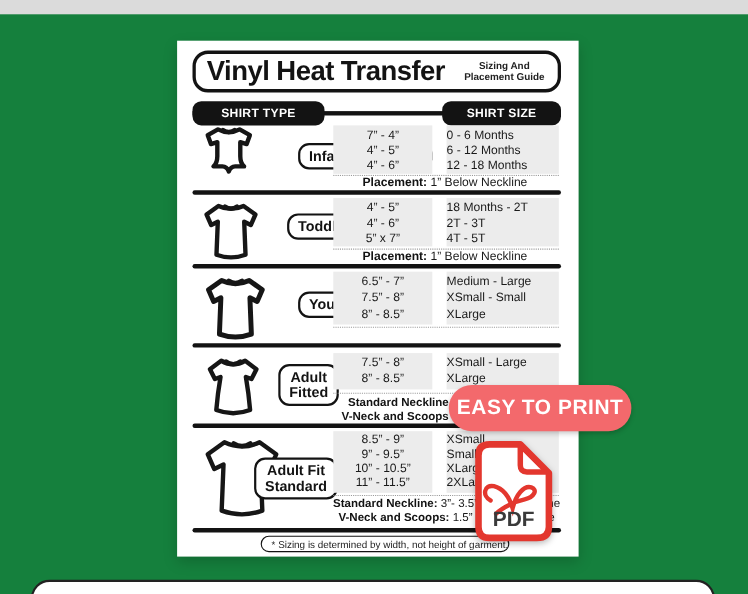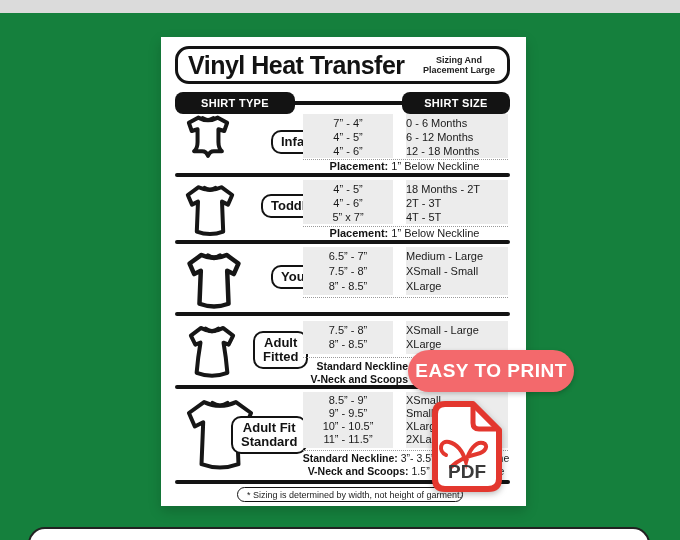--- a/index.html
+++ b/index.html
@@ -74,21 +74,21 @@
 
 <div class="page">
   <div class="top-band"></div>
 
   <div class="card">
 
     <div class="title-box">
       <div class="title">Vinyl Heat Transfer</div>
       <div class="subtitle">
         <div>Sizing And</div>
-        <div>Placement Large</div>
+        <div>Placement Guide</div>
       </div>
     </div>
 
     <div class="pills">
       <div class="pills-line"></div>
       <div class="pill pill-1">SHIRT TYPE</div>
       <div class="pill pill-2">DESIGN SIZE</div>
       <div class="pill pill-3">SHIRT SIZE</div>
     </div>
 

